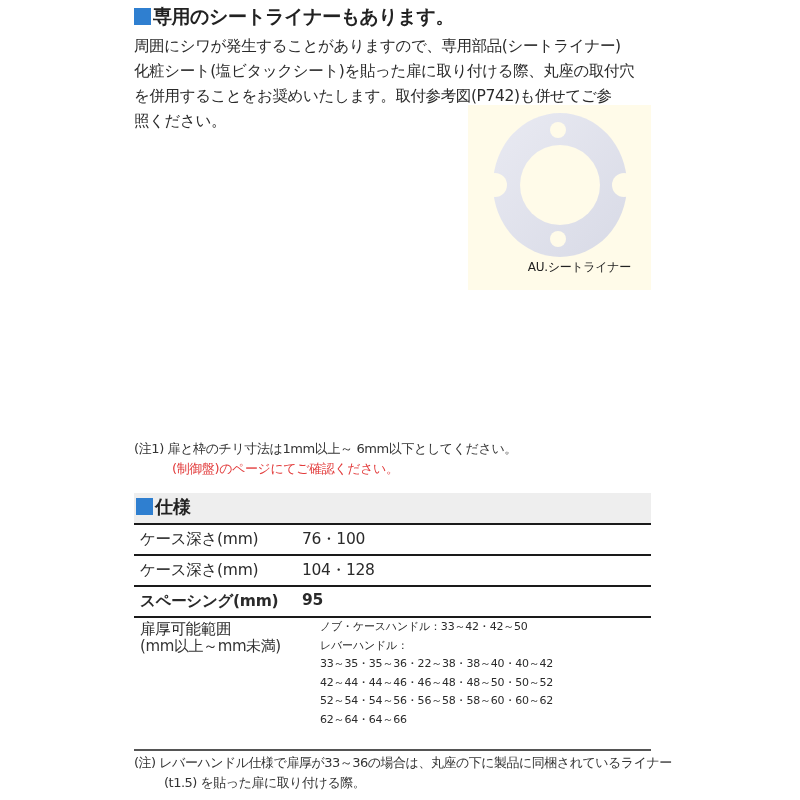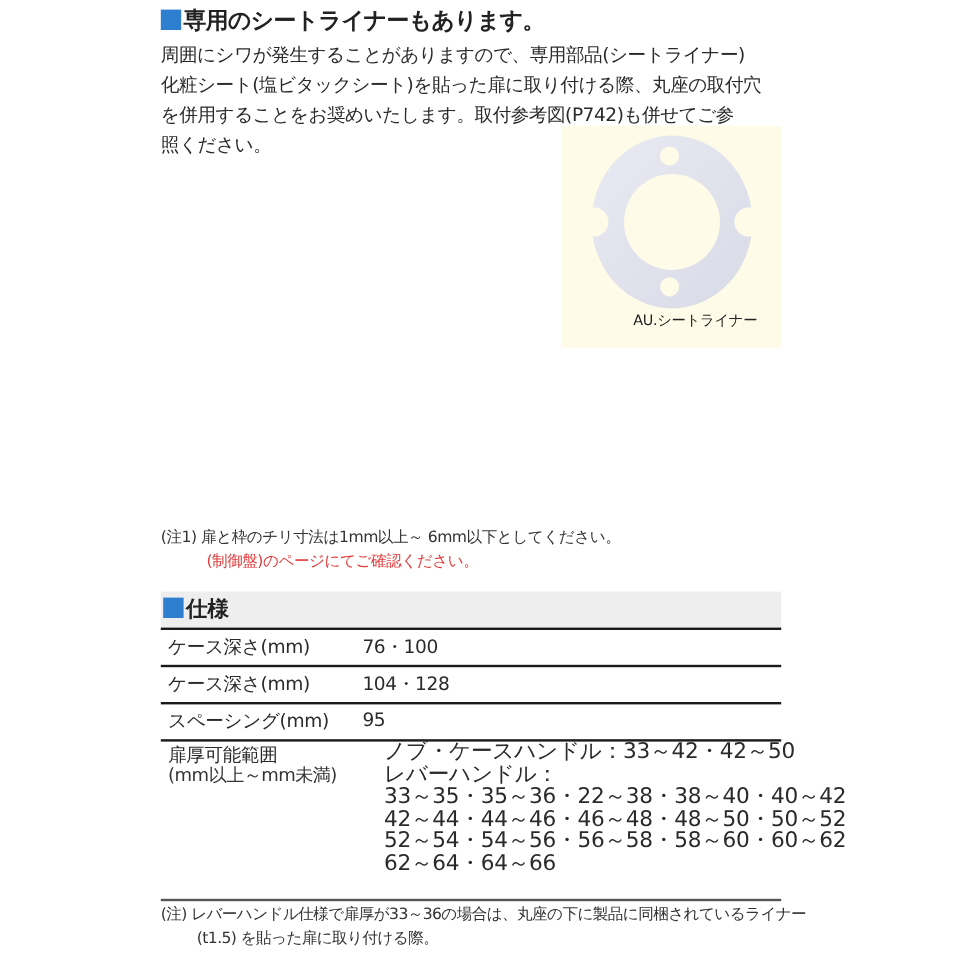--- a/index.html
+++ b/index.html
@@ -18,25 +18,25 @@
     .note2 { top: 411px; color: #e23b3b; }
     .note2 .pfx { color: #e23b3b; }
     .indent { padding-left: 38px; }
     .spec-head { left: 134px; top: 493px; width: 517px; height: 30px; background: #eeeeee; border-bottom: 2px solid #1a1a1a; }
     .spec-title { position: absolute; left: 2px; top: 2px; font-size: 18px; font-weight: bold; color: #222; }
     .row { left: 134px; width: 517px; border-bottom: 2px solid #1a1a1a; font-size: 15.5px; color: #2a2a2a; letter-spacing: -0.3px; }
     .row .lbl { position: absolute; left: 6px; top: 4px; white-space: nowrap; }
     .row .val { position: absolute; left: 168px; top: 4px; white-space: nowrap; text-align: center; }
     .r1 { top: 525px; height: 29px; }
     .r2 { top: 556px; height: 29px; }
-    .r3 { top: 587px; height: 29px; }
+    .r3 { top: 587px; height: 29px; font-weight: bold; }
     .r4 { top: 618px; height: 131px; border-bottom: 2px solid #555; }
     .r4 .lbl { top: 1px; }
     .r4 .sub { position: absolute; left: 6px; top: 19px; font-size: 15px; color: #333; white-space: nowrap; letter-spacing: -0.4px; }
-    .r4 .rng { position: absolute; left: 186px; top: 0px; font-size: 18px; line-height: 18.5px; white-space: nowrap; letter-spacing: -0.2px; }
+    .r4 .rng { position: absolute; left: 186px; top: 0px; font-size: 11px; line-height: 18.5px; white-space: nowrap; letter-spacing: -0.2px; }
     .r4 .rng .ind { padding-left: 170px; }
     .foot { left: 134px; top: 753px; font-size: 13px; line-height: 20px; color: #333; letter-spacing: -0.5px; white-space: nowrap; }
   </style>
 </head>
 <body>
 
 <div class="abs h1">
   <span class="sq"></span><span>専用のシートライナーもあります。</span>
 </div>
 

